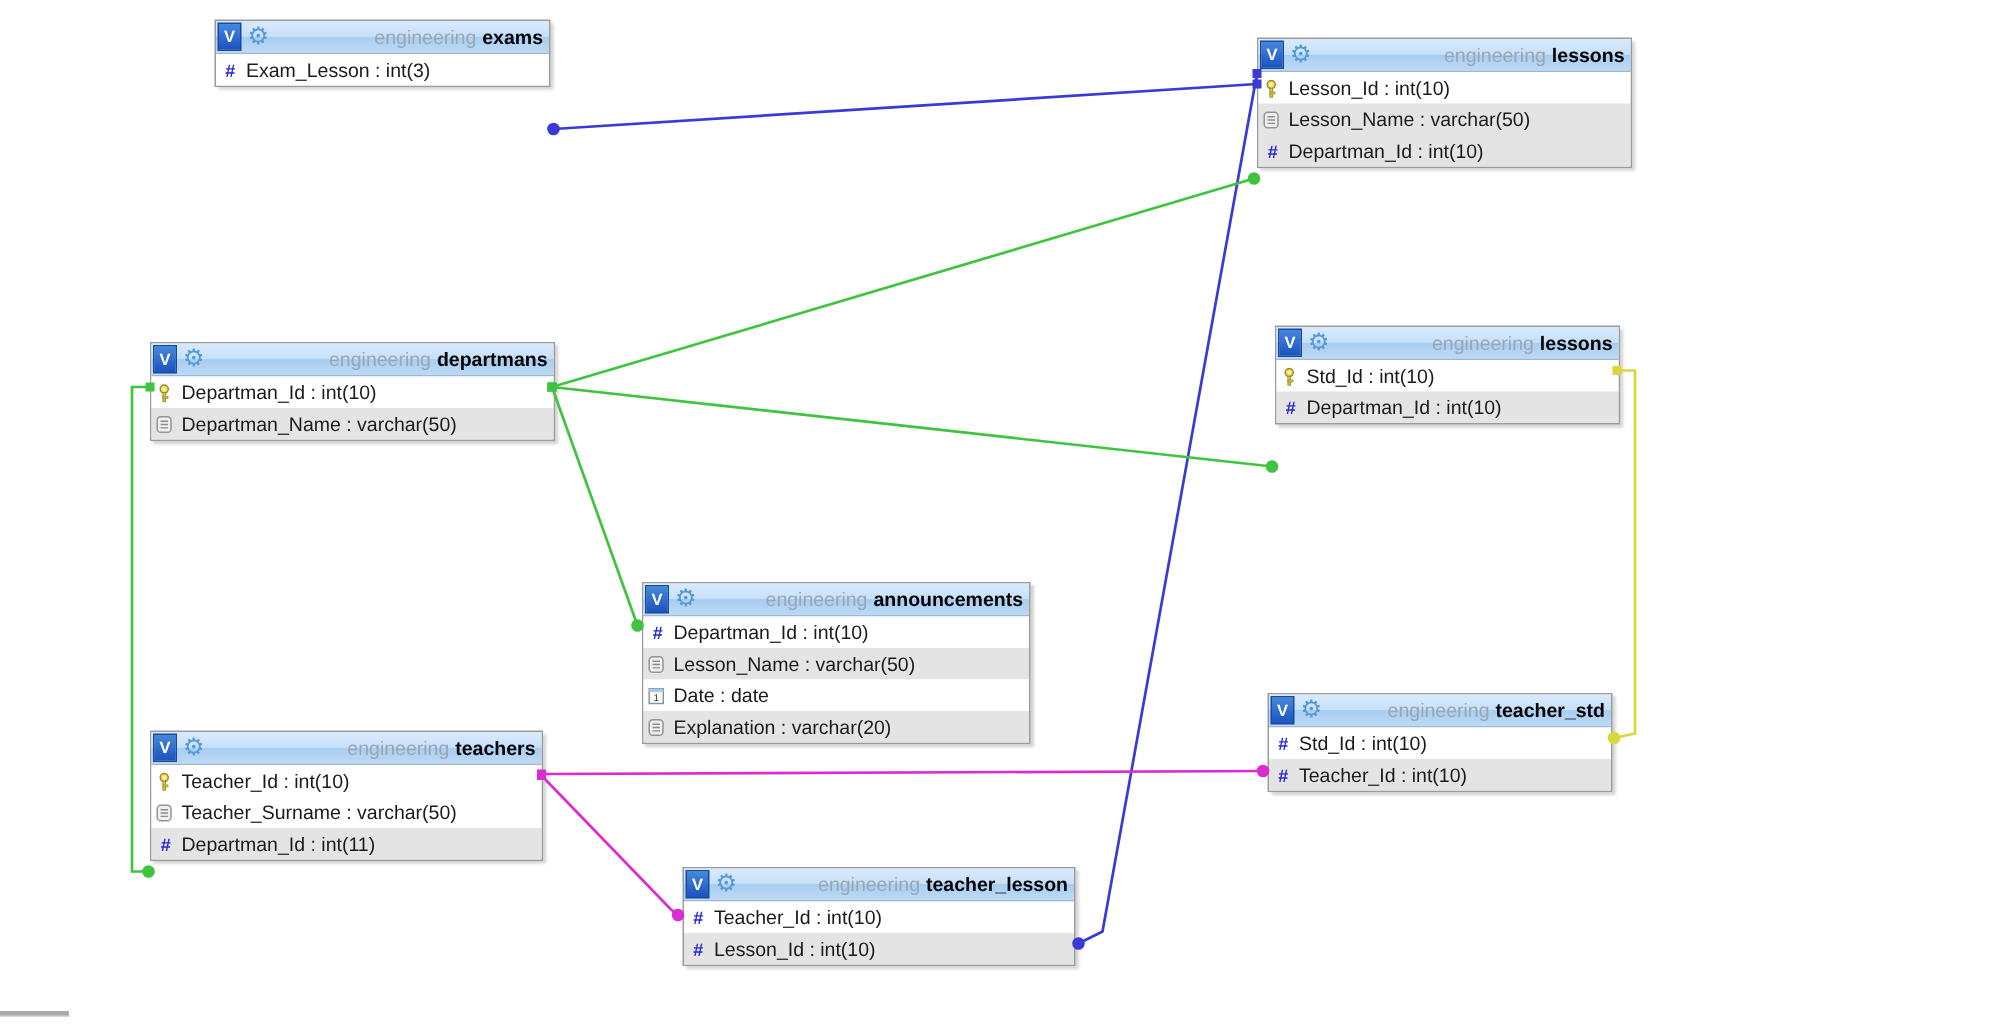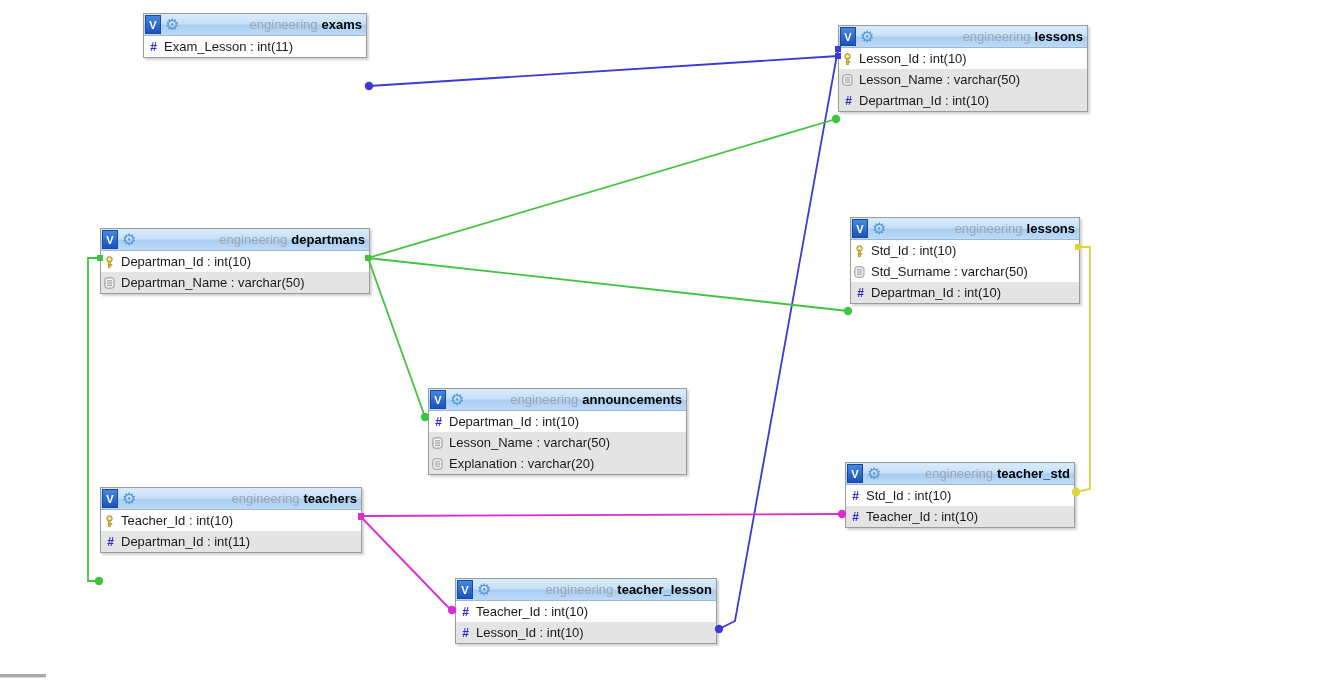--- a/index.html
+++ b/index.html
@@ -44,21 +44,21 @@
 <div id="canvas">
   <div class="partial-bar"></div>
 <div class="dtable" style="left: 143px; top: 13px; width: 222px;">
       <div class="dheader">
         <span class="v-icon">V</span>
         <span class="gear-icon">⚙</span>
         <span class="htext"><span class="db-name">engineering</span><span class="tbl-name">exams</span></span>
       </div>
       <div class="drow">
         <span class="col-icon hash">#</span>
-        <span>Exam_Lesson : int(11)</span>
+        <span>Exam_Lesson : int(3)</span>
       </div>
     </div>
     <div class="dtable" style="left: 838px; top: 25px; width: 248px;">
       <div class="dheader">
         <span class="v-icon">V</span>
         <span class="gear-icon">⚙</span>
         <span class="htext"><span class="db-name">engineering</span><span class="tbl-name">lessons</span></span>
       </div>
       <div class="drow">
         <span class="col-icon"><svg width="11" height="13" viewBox="0 0 11 13">
@@ -116,29 +116,20 @@
       </div>
       <div class="drow">
         <span class="col-icon"><svg width="11" height="13" viewBox="0 0 11 13">
             <circle cx="5.5" cy="3.4" r="2.7" fill="#f4df66" stroke="#9b8a26" stroke-width="1"></circle>
             <circle cx="5.5" cy="3.4" r="0.9" fill="#fffbe0"></circle>
             <rect x="4.6" y="5.8" width="1.8" height="6" fill="#e0ca45" stroke="#9b8a26" stroke-width="0.6"></rect>
             <rect x="4.6" y="8.3" width="3.4" height="1.3" fill="#e0ca45" stroke="#9b8a26" stroke-width="0.5"></rect>
           </svg></span>
         <span>Std_Id : int(10)</span>
       </div>
-      <div class="drow">
-        <span class="col-icon"><svg width="11" height="12" viewBox="0 0 11 12">
-            <rect x="0.8" y="0.8" width="9.2" height="10.4" rx="2.4" fill="#efefef" stroke="#949494" stroke-width="1"></rect>
-            <line x1="3" y1="3.8" x2="8" y2="3.8" stroke="#8d8d8d" stroke-width="0.9"></line>
-            <line x1="3" y1="6" x2="8" y2="6" stroke="#8d8d8d" stroke-width="0.9"></line>
-            <line x1="3" y1="8.2" x2="8" y2="8.2" stroke="#8d8d8d" stroke-width="0.9"></line>
-          </svg></span>
-        <span>Std_Surname : varchar(50)</span>
-      </div>
       <div class="drow alt">
         <span class="col-icon hash">#</span>
         <span>Departman_Id : int(10)</span>
       </div>
     </div>
     <div class="dtable" style="left: 428px; top: 388px; width: 257px;">
       <div class="dheader">
         <span class="v-icon">V</span>
         <span class="gear-icon">⚙</span>
         <span class="htext"><span class="db-name">engineering</span><span class="tbl-name">announcements</span></span>
@@ -149,20 +140,28 @@
       </div>
       <div class="drow alt">
         <span class="col-icon"><svg width="11" height="12" viewBox="0 0 11 12">
             <rect x="0.8" y="0.8" width="9.2" height="10.4" rx="2.4" fill="#efefef" stroke="#949494" stroke-width="1"></rect>
             <line x1="3" y1="3.8" x2="8" y2="3.8" stroke="#8d8d8d" stroke-width="0.9"></line>
             <line x1="3" y1="6" x2="8" y2="6" stroke="#8d8d8d" stroke-width="0.9"></line>
             <line x1="3" y1="8.2" x2="8" y2="8.2" stroke="#8d8d8d" stroke-width="0.9"></line>
           </svg></span>
         <span>Lesson_Name : varchar(50)</span>
       </div>
+      <div class="drow">
+        <span class="col-icon"><svg width="11" height="12" viewBox="0 0 11 12">
+            <rect x="0.8" y="1.2" width="9.4" height="9.8" fill="#ffffff" stroke="#7f95ad" stroke-width="1"></rect>
+            <rect x="0.8" y="1.2" width="9.4" height="2.2" fill="#aec6e0"></rect>
+            <text x="5.5" y="9.2" font-size="6.5" text-anchor="middle" fill="#2a2a2a" font-family="Liberation Sans, sans-serif">1</text>
+          </svg></span>
+        <span>Date : date</span>
+      </div>
       <div class="drow alt">
         <span class="col-icon"><svg width="11" height="12" viewBox="0 0 11 12">
             <rect x="0.8" y="0.8" width="9.2" height="10.4" rx="2.4" fill="#efefef" stroke="#949494" stroke-width="1"></rect>
             <line x1="3" y1="3.8" x2="8" y2="3.8" stroke="#8d8d8d" stroke-width="0.9"></line>
             <line x1="3" y1="6" x2="8" y2="6" stroke="#8d8d8d" stroke-width="0.9"></line>
             <line x1="3" y1="8.2" x2="8" y2="8.2" stroke="#8d8d8d" stroke-width="0.9"></line>
           </svg></span>
         <span>Explanation : varchar(20)</span>
       </div>
     </div>
@@ -173,20 +172,29 @@
         <span class="htext"><span class="db-name">engineering</span><span class="tbl-name">teachers</span></span>
       </div>
       <div class="drow">
         <span class="col-icon"><svg width="11" height="13" viewBox="0 0 11 13">
             <circle cx="5.5" cy="3.4" r="2.7" fill="#f4df66" stroke="#9b8a26" stroke-width="1"></circle>
             <circle cx="5.5" cy="3.4" r="0.9" fill="#fffbe0"></circle>
             <rect x="4.6" y="5.8" width="1.8" height="6" fill="#e0ca45" stroke="#9b8a26" stroke-width="0.6"></rect>
             <rect x="4.6" y="8.3" width="3.4" height="1.3" fill="#e0ca45" stroke="#9b8a26" stroke-width="0.5"></rect>
           </svg></span>
         <span>Teacher_Id : int(10)</span>
+      </div>
+      <div class="drow">
+        <span class="col-icon"><svg width="11" height="12" viewBox="0 0 11 12">
+            <rect x="0.8" y="0.8" width="9.2" height="10.4" rx="2.4" fill="#efefef" stroke="#949494" stroke-width="1"></rect>
+            <line x1="3" y1="3.8" x2="8" y2="3.8" stroke="#8d8d8d" stroke-width="0.9"></line>
+            <line x1="3" y1="6" x2="8" y2="6" stroke="#8d8d8d" stroke-width="0.9"></line>
+            <line x1="3" y1="8.2" x2="8" y2="8.2" stroke="#8d8d8d" stroke-width="0.9"></line>
+          </svg></span>
+        <span>Teacher_Surname : varchar(50)</span>
       </div>
       <div class="drow alt">
         <span class="col-icon hash">#</span>
         <span>Departman_Id : int(11)</span>
       </div>
     </div>
     <div class="dtable" style="left: 845px; top: 462px; width: 228px;">
       <div class="dheader">
         <span class="v-icon">V</span>
         <span class="gear-icon">⚙</span>

